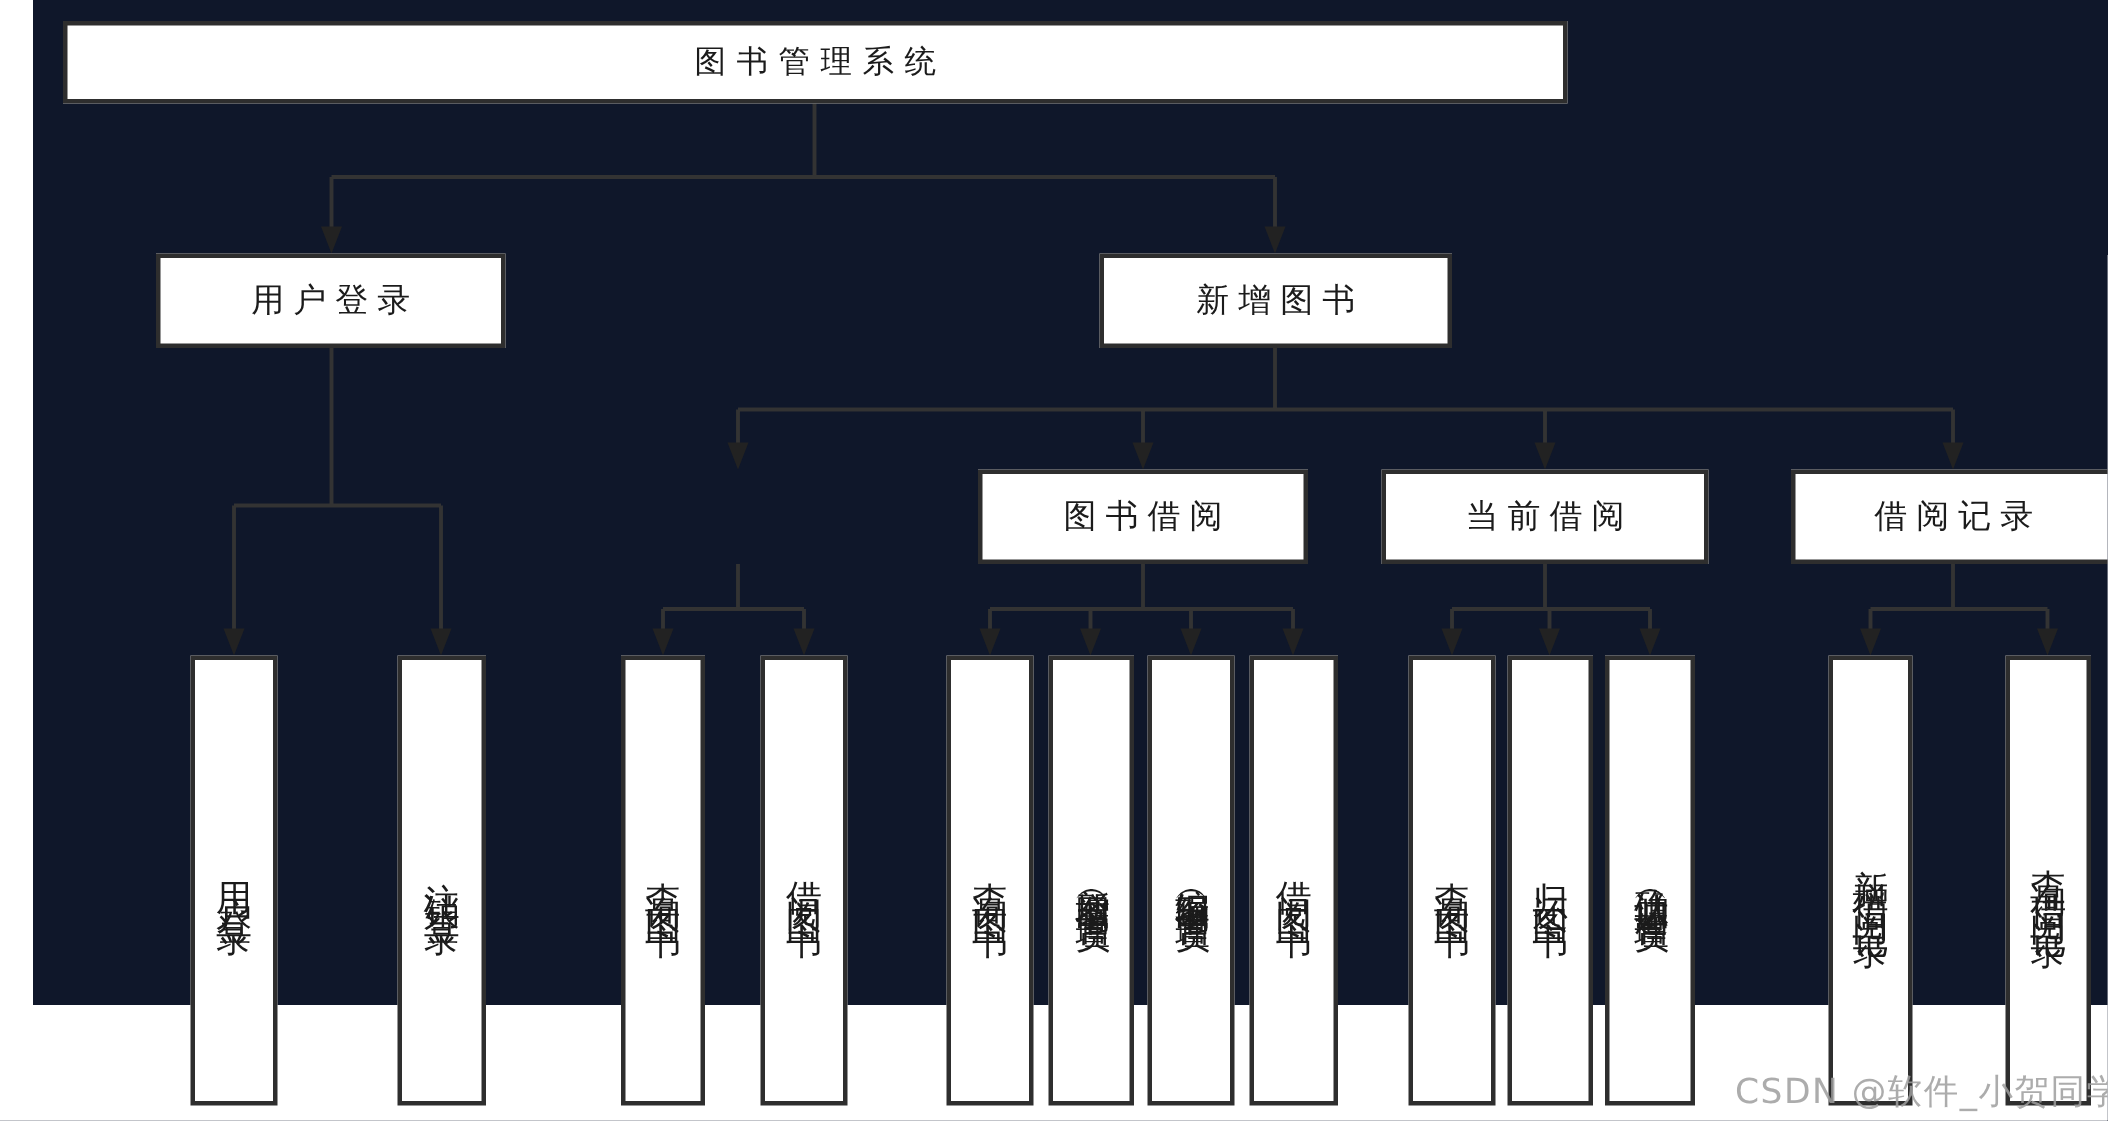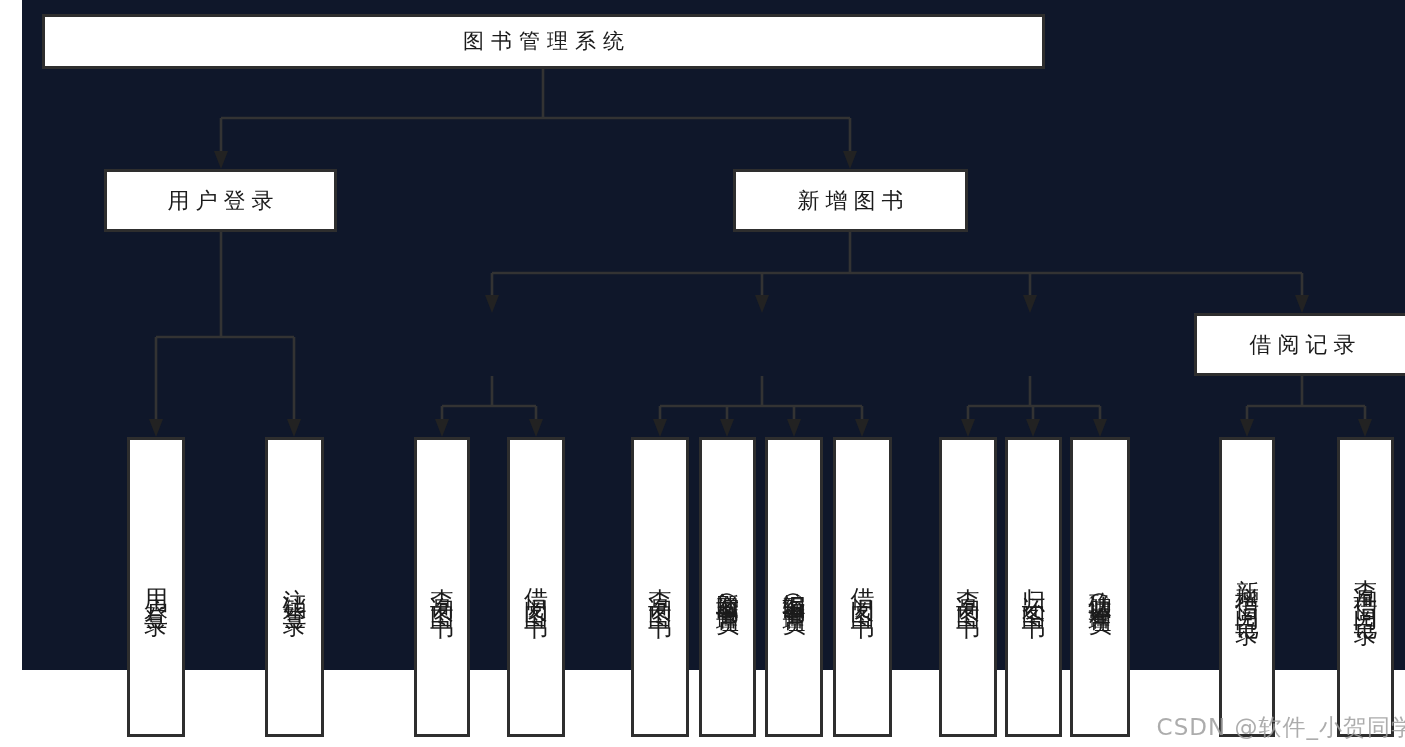--- a/index.html
+++ b/index.html
@@ -141,20 +141,26 @@
     <span class="root-label">图书管理系统</span>
   </div>
 
   <div class="node" id="n-user-login">
     <span class="h-label">用户登录</span>
   </div>
   <div class="node" id="n-book-mgmt">
     <span class="h-label">新增图书</span>
   </div>
 
+  <div class="node" id="n-borrowing">
+    <span class="h-label">图书借阅</span>
+  </div>
+  <div class="node" id="n-current">
+    <span class="h-label">当前借阅</span>
+  </div>
   <div class="node" id="n-records">
     <span class="h-label">借阅记录</span>
   </div>
 
   <div class="node leaf" id="l-user-login">
     <span class="v-label">用户登录</span>
   </div>
   <div class="node leaf" id="l-logout">
     <span class="v-label">注销登录</span>
   </div>

